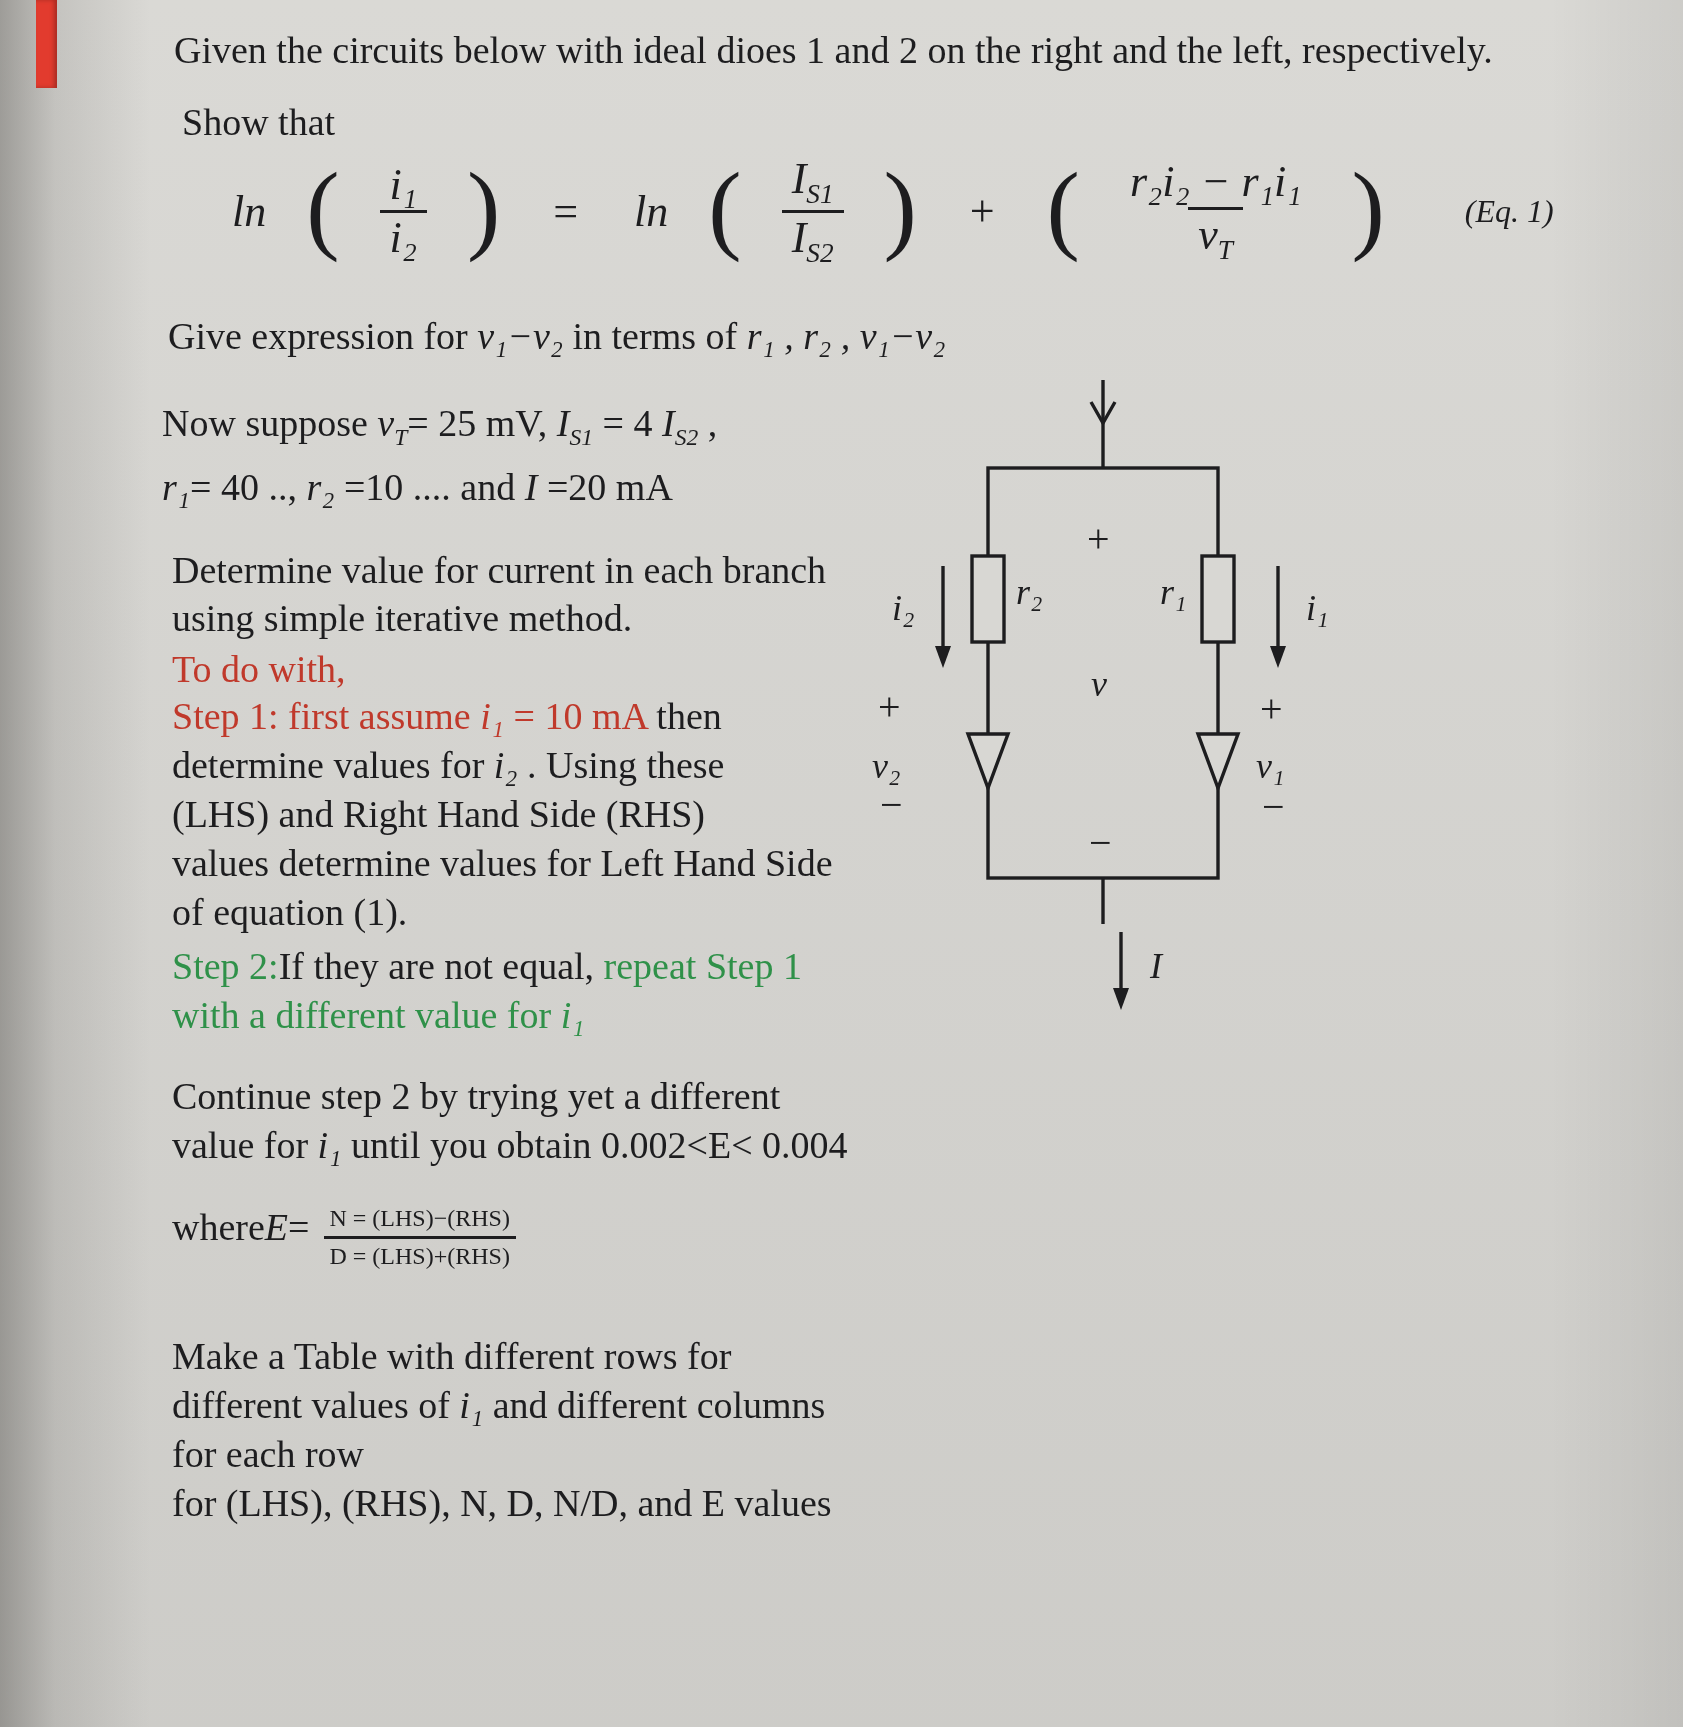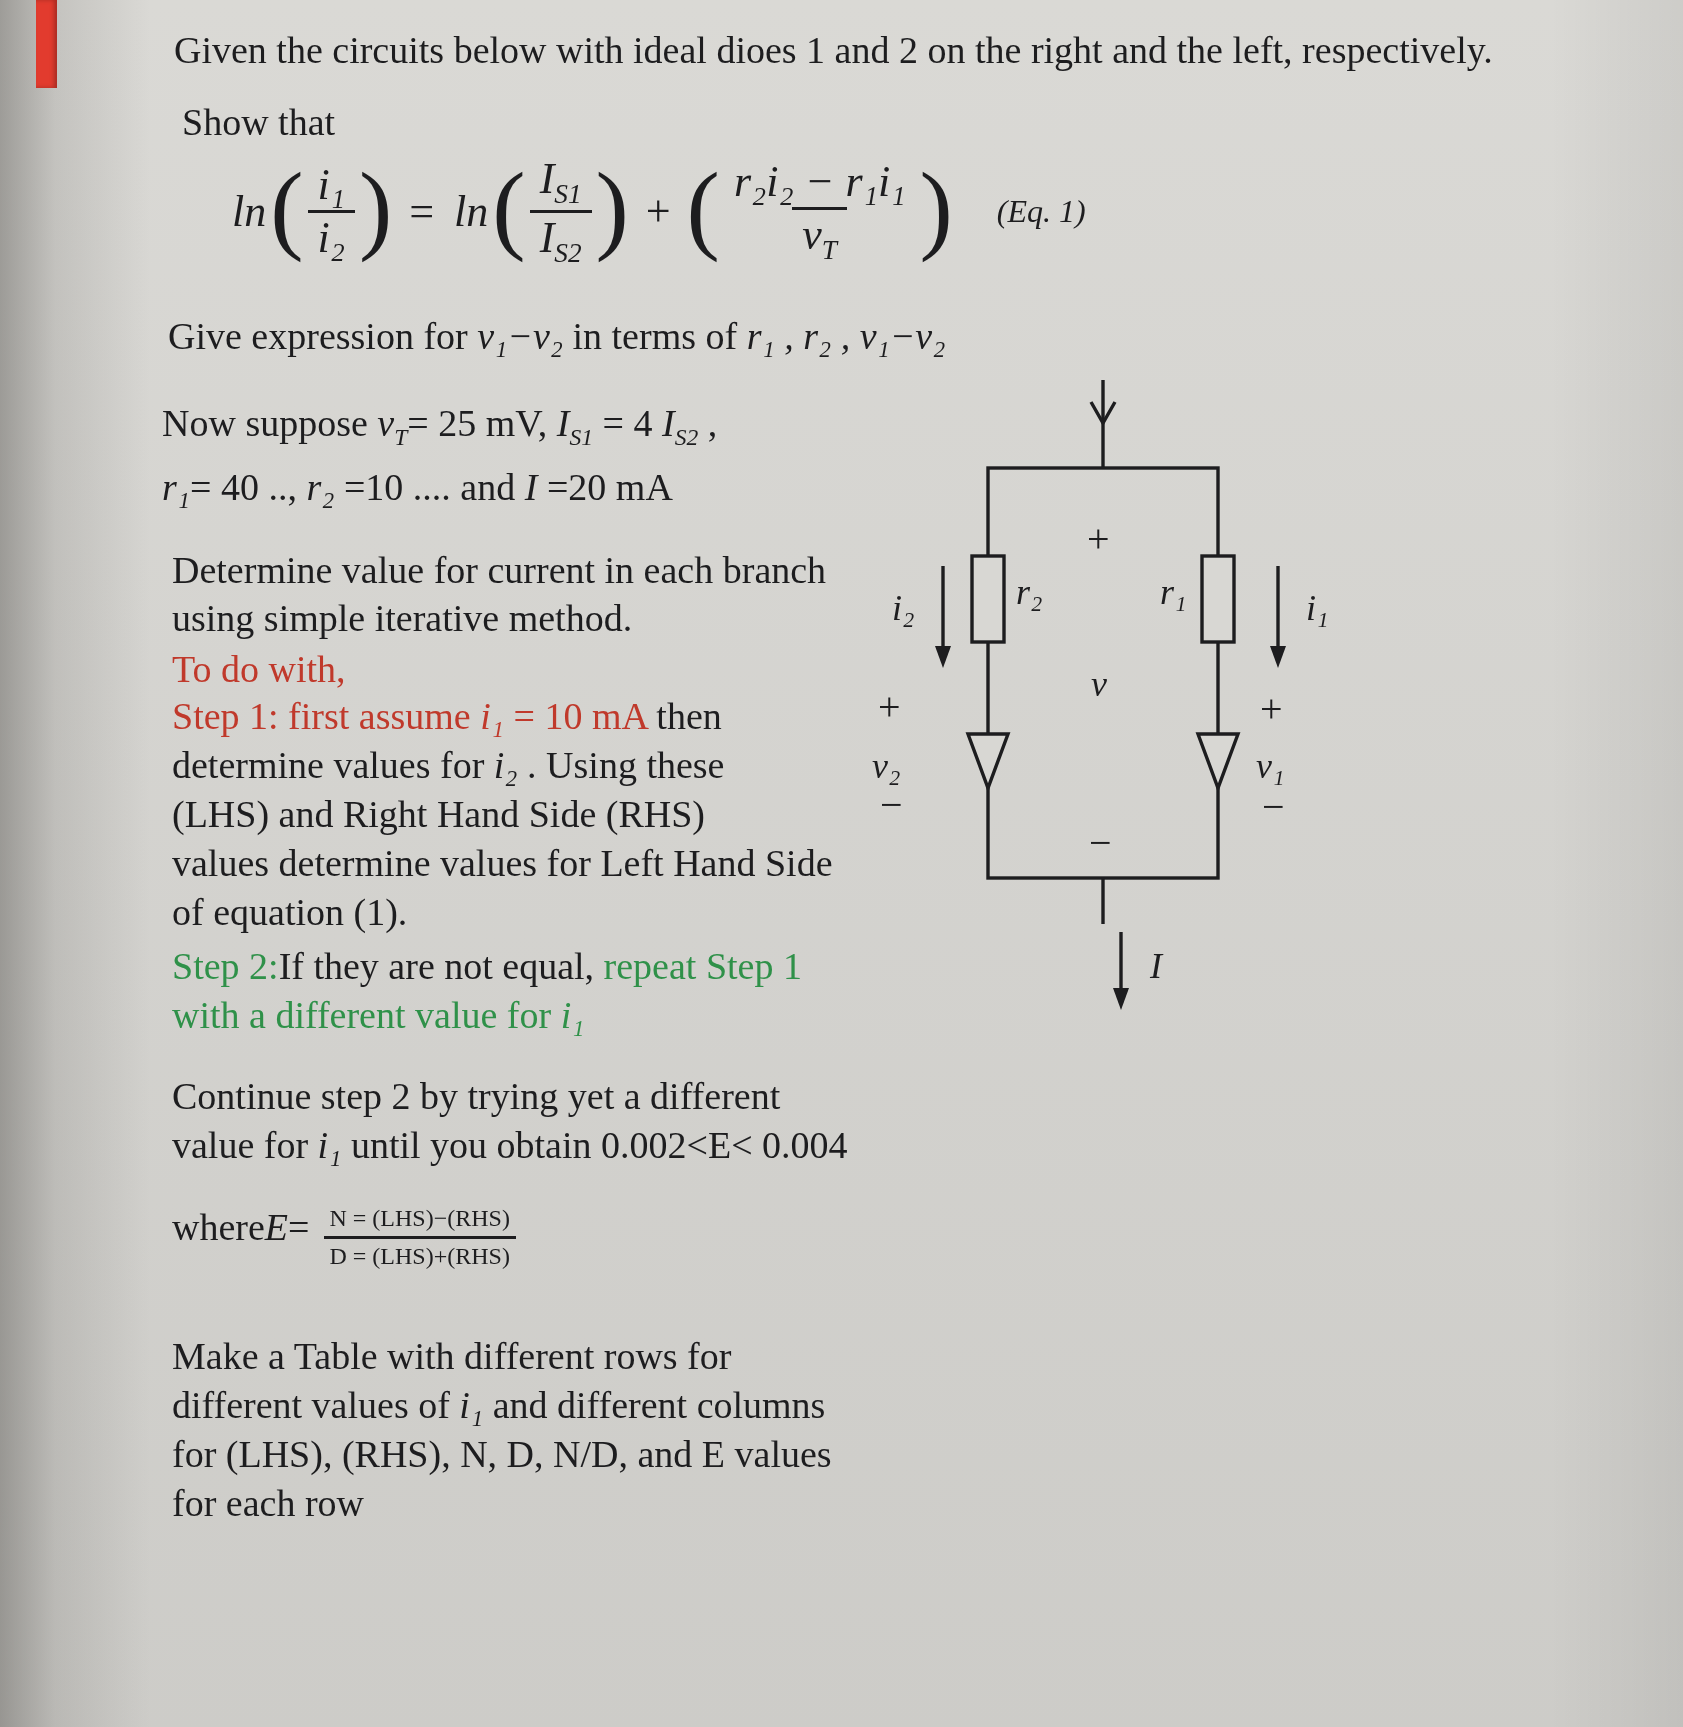--- a/index.html
+++ b/index.html
@@ -59,21 +59,21 @@
 <div class="red-stripe"></div>
 
 <div class="abs txt nowrap" style="left:174px; top:26px;">
   <span>Given the circuits below with ideal dioes 1 and 2 on the right and the left, respectively.</span>
 </div>
 
 <div class="abs txt" style="left:182px; top:98px;">
   <span>Show that</span>
 </div>
 
-<div class="abs eq-row" style="left:228px; top:156px;">
+<div class="abs eq-row" style="left:228px; top:156px;gap:36px;">
   <span class="fn">ln</span>
   <span class="paren">(</span>
   <span class="frac it">
     <span class="num">i₁</span>
     <span class="den">i₂</span>
   </span>
   <span class="paren">)</span>
   <span class="op">=</span>
   <span class="fn">ln</span>
   <span class="paren">(</span>
@@ -150,22 +150,22 @@
     <span class="num">N = (LHS)−(RHS)</span>
     <span class="den">D = (LHS)+(RHS)</span>
   </span>
 </div>
 
 <div class="abs txt" style="left:172px; top:1332px; line-height:49px;">
   <span class="line">Make a Table with different rows for</span>
   <span class="line">
     <span>different values of </span><span class="it">i₁</span><span> and different columns</span>
   </span>
+  <span class="line">for each row</span>
   <span class="line">for (LHS), (RHS), N, D, N/D, and E values</span>
-  <span class="line">for each row</span>
 </div>
 
 <svg class="abs" style="left:858px; top:378px;" width="580" height="660" viewBox="0 0 580 660">
   <g stroke="#1d1d1f" stroke-width="3.4" fill="none">
     <line x1="245" y1="2" x2="245" y2="90"></line>
     <polyline points="233,24 245,45 257,24"></polyline>
     <rect x="130" y="90" width="230" height="410"></rect>
     <line x1="245" y1="500" x2="245" y2="546"></line>
     <line x1="263" y1="554" x2="263" y2="614"></line>
     <line x1="85" y1="188" x2="85" y2="272"></line>

